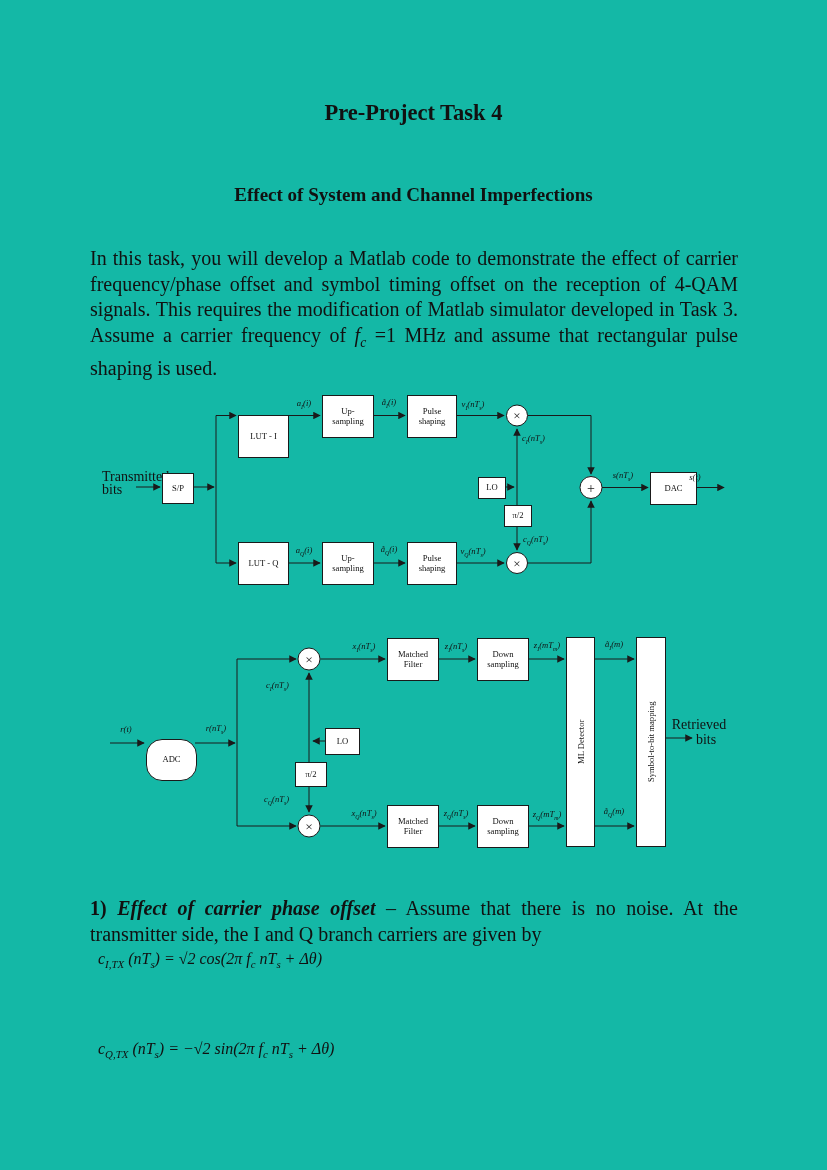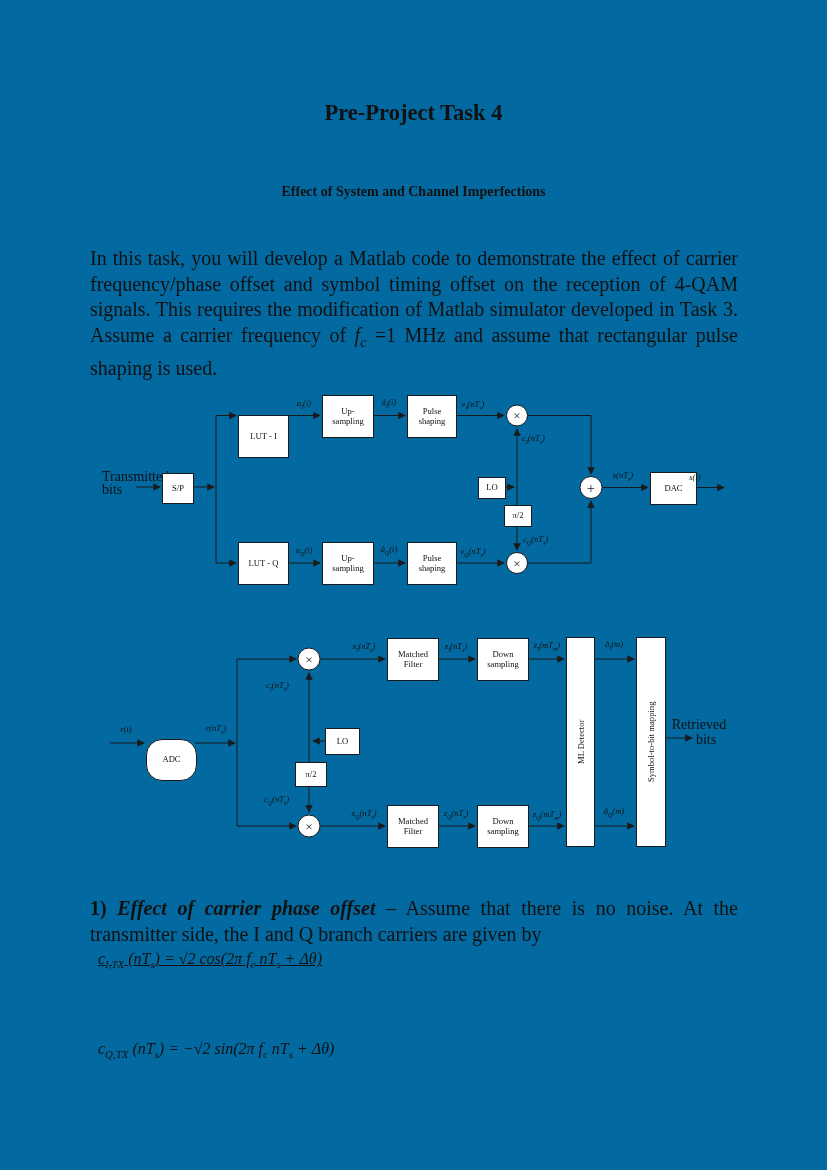--- a/index.html
+++ b/index.html
@@ -1,20 +1,20 @@
 <!DOCTYPE html>
 <html><head>
 <meta charset="utf-8">
 <style>
   html,body{margin:0;padding:0;background:#fff;}
-  #page{position:relative;width:827px;height:1170px;background:#0369a1;overflow:hidden;
+  #page{position:relative;width:827px;height:1170px;background:#14b8a6;overflow:hidden;
         font-family:"Liberation Serif", serif;color:#111;}
   .abs{position:absolute;}
   .title{left:0;top:100px;width:827px;text-align:center;font-size:22.5px;font-weight:bold;}
-  .subtitle{left:0;top:184px;width:827px;text-align:center;font-size:14px;font-weight:bold;}
+  .subtitle{left:0;top:184px;width:827px;text-align:center;font-size:19px;font-weight:bold;}
   .para{left:90px;width:648px;font-size:20px;line-height:25.7px;text-align:justify;}
   .mi{font-style:italic;}
   .b{font-weight:bold;}
   .bi{font-weight:bold;font-style:italic;}
   .eq{left:98px;font-size:16px;font-style:italic;}
   
   .diagram{position:absolute;}
   .diagram svg{position:absolute;left:0;top:0;}
   .bx{position:absolute;border:1px solid #1a1a1a;background:#fff;display:flex;
       align-items:center;justify-content:center;text-align:center;
@@ -167,17 +167,17 @@
     <div class="sig" style="left:503px;top:15px;width:42px;">ã<sub>I</sub>(m)</div>
     <div class="sig" style="left:503px;top:182px;width:42px;">ã<sub>Q</sub>(m)</div>
     <div class="bxv" style="left:546px;top:12px;width:28px;height:208px;">Symbol-to-bit mapping</div>
 
     <div class="cap" style="left:580px;top:91px;width:58px;text-align:center;">Retrieved</div>
     <div class="cap" style="left:596px;top:106px;width:40px;text-align:center;">bits</div>
   </div>
 
   <div class="abs para" style="top:896px;"><span class="b">1) </span><span class="bi">Effect of carrier phase offset</span><span> – Assume that there is no noise. At the transmitter side, the I and Q branch carriers are given by</span></div>
 
-  <div class="abs eq" style="top:950px;text-decoration:underline;">c<sub>I,TX</sub> (nT<sub>s</sub>) = √2 cos(2π f<sub>c</sub> nT<sub>s</sub> + Δθ)</div>
+  <div class="abs eq" style="top:950px;">c<sub>I,TX</sub> (nT<sub>s</sub>) = √2 cos(2π f<sub>c</sub> nT<sub>s</sub> + Δθ)</div>
   <div class="abs eq" style="top:1040px;">c<sub>Q,TX</sub> (nT<sub>s</sub>) = −√2 sin(2π f<sub>c</sub> nT<sub>s</sub> + Δθ)</div>
 
 
 </div>
 
 </body></html>

